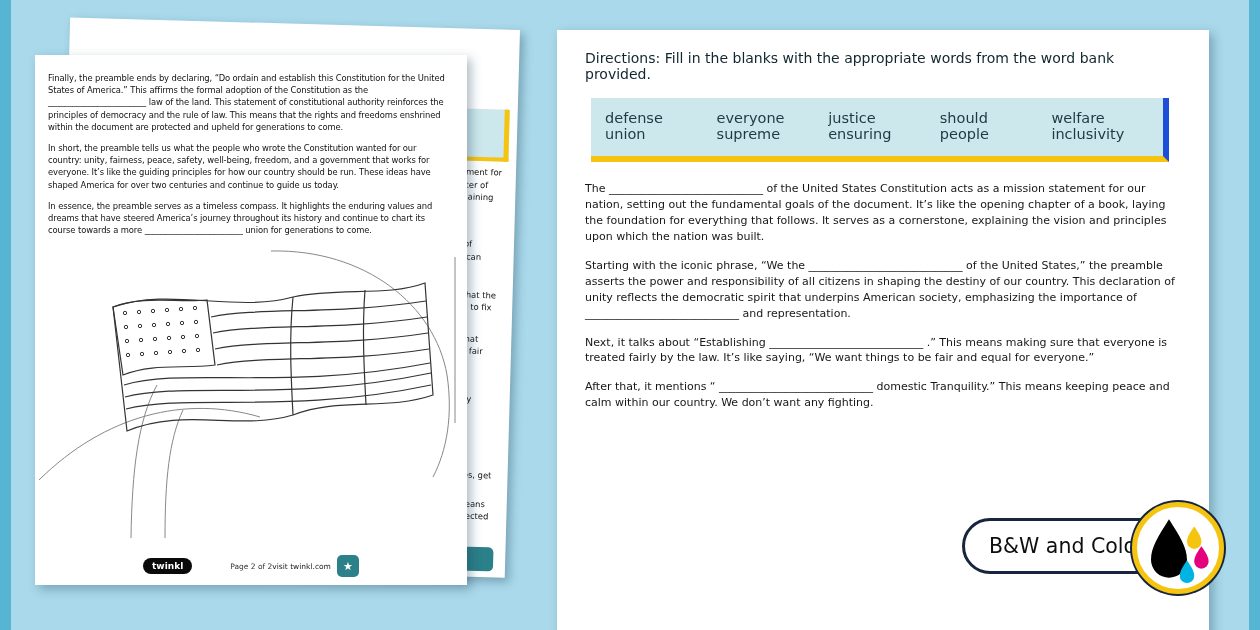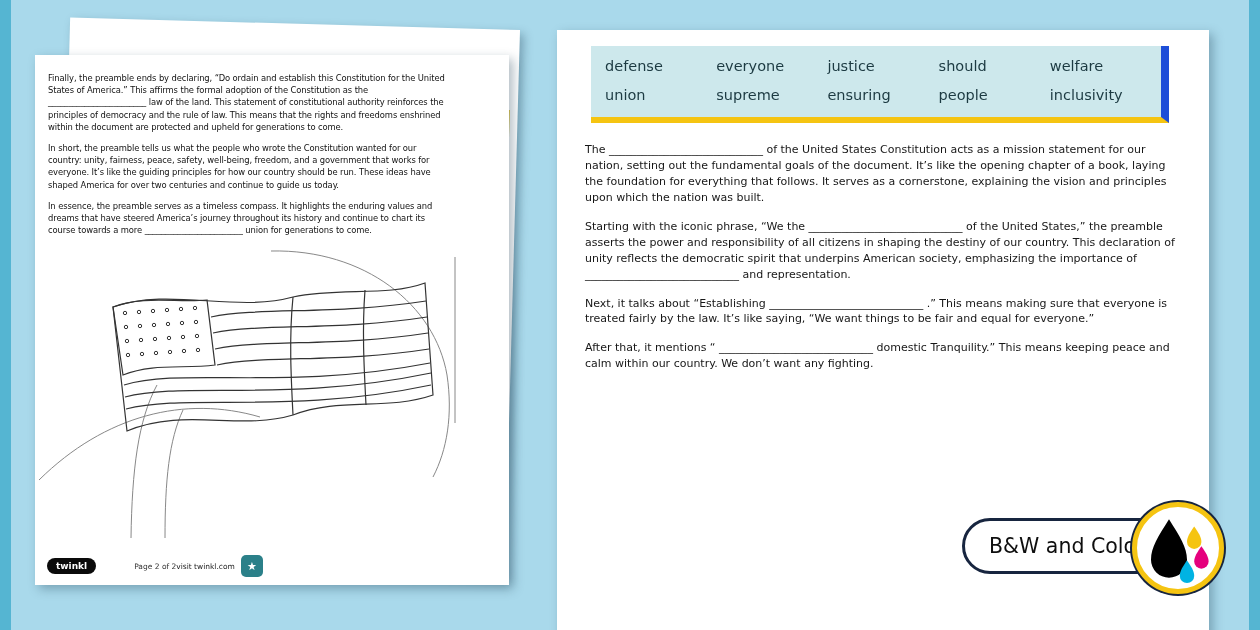--- a/index.html
+++ b/index.html
@@ -10,40 +10,40 @@
 
   
   .back-page{position:absolute;left:70px;top:30px;width:450px;height:548px;background:#fff;
     box-shadow:4px 4px 10px rgba(30,60,80,.35);transform:rotate(1.6deg);transform-origin:top right;}
   .bp-wordbank{position:absolute;right:8px;top:80px;width:130px;height:48px;background:#cde8ec;
     border-right:5px solid #f5c411;border-bottom:4px solid #f5c411;}
   .frag{position:absolute;left:400px;font-size:8.4px;color:#111;white-space:nowrap;}
   .bp-badge{position:absolute;right:12px;top:518px;width:30px;height:24px;background:#2b8089;border-radius:5px;}
 
   
-  .front-page{position:absolute;left:35px;top:55px;width:474px;height:530px;background:#fff;
+  .front-page{position:absolute;left:35px;top:55px;width:432px;height:530px;background:#fff;
     box-shadow:4px 4px 10px rgba(30,60,80,.35);}
   .bw-text{position:absolute;left:13px;top:17px;width:404px;color:#111;}
   .bw-text p{margin:0 0 9px 0;font-size:8.4px;line-height:1.45;letter-spacing:-0.1px;}
   .flag-art{position:absolute;left:0;top:190px;width:432px;height:295px;}
-  .bw-footer{position:absolute;left:12px;right:12px;bottom:8px;display:flex;align-items:center;justify-content:flex-start;}
+  .bw-footer{position:absolute;left:12px;right:12px;bottom:8px;display:flex;align-items:center;justify-content:center;}
   .twinkl-logo{background:#0a0a0a;color:#fff;font-size:9px;font-weight:bold;padding:3px 9px;border-radius:10px;}
   .page-label{font-size:7.5px;color:#333;padding-left:38px;}
   .visit-group{display:flex;align-items:center;gap:6px;}
   .visit-label{font-size:7.5px;font-weight:normal;color:#222;}
   .quality-badge{width:22px;height:22px;background:#2b8089;border-radius:5px;color:#fff;font-size:11px;
     display:flex;align-items:center;justify-content:center;}
 
   
   .color-page{position:absolute;left:557px;top:30px;width:652px;height:610px;background:#fff;
     box-shadow:4px 4px 10px rgba(30,60,80,.35);}
   .cp-title{margin:34px 0 0 0;text-align:center;font-size:35px;font-weight:800;color:#1d5ec4;letter-spacing:.5px;}
   .cp-directions{margin:20px 28px 0 28px;font-size:14px;color:#11262e;}
-  .wordbank{margin:16px 40px 8px 34px;background:#cde8ec;border-right:8px solid #1d4ed8;border-bottom:6px solid #f5c411;
-    padding:12px 0 14px 14px;display:grid;grid-template-columns:repeat(5,1fr);row-gap:13px;}
+  .wordbank{margin:16px 40px 8px 34px;background:#cde8ec;border-right:6px solid #1d4ed8;border-bottom:6px solid #f5c411;
+    padding:12px 0 14px 14px;display:grid;grid-template-columns:repeat(5,1fr);}
   .wordbank span{font-size:14.5px;color:#1c3a42;}
   .cp-paras{margin:19px 26px 0 28px;color:#171717;}
   .cp-paras p{margin:4px 0 13px 0;font-size:11px;line-height:1.45;}
 
   
   .badge-pill{position:absolute;left:962px;top:518px;width:232px;height:56px;background:#fff;
     border:3px solid #17253f;border-radius:31px;display:flex;align-items:center;padding-left:24px;box-sizing:border-box;}
   .badge-pill span{font-size:20.5px;color:#0e0e0e;}
   .badge-circle{position:absolute;left:1132px;top:502px;width:82px;height:82px;background:#fff;border-radius:50%;
     border:5px solid #f5c411;box-shadow:0 0 0 2px #17253f;display:flex;align-items:center;justify-content:center;}
@@ -133,20 +133,21 @@
       <span class="twinkl-logo">twinkl</span>
       <span class="page-label">Page 2 of 2</span>
       <span class="visit-group">
         <span class="visit-label">visit twinkl.com</span>
         <span class="quality-badge">★</span>
       </span>
     </div>
   </div>
 
   <div class="color-page">
+    <p class="cp-directions">Directions: Fill in the blanks with the appropriate words from the word bank provided.</p>
 
     <div class="wordbank">
       <span>defense</span>
       <span>everyone</span>
       <span>justice</span>
       <span>should</span>
       <span>welfare</span>
       <span>union</span>
       <span>supreme</span>
       <span>ensuring</span>

